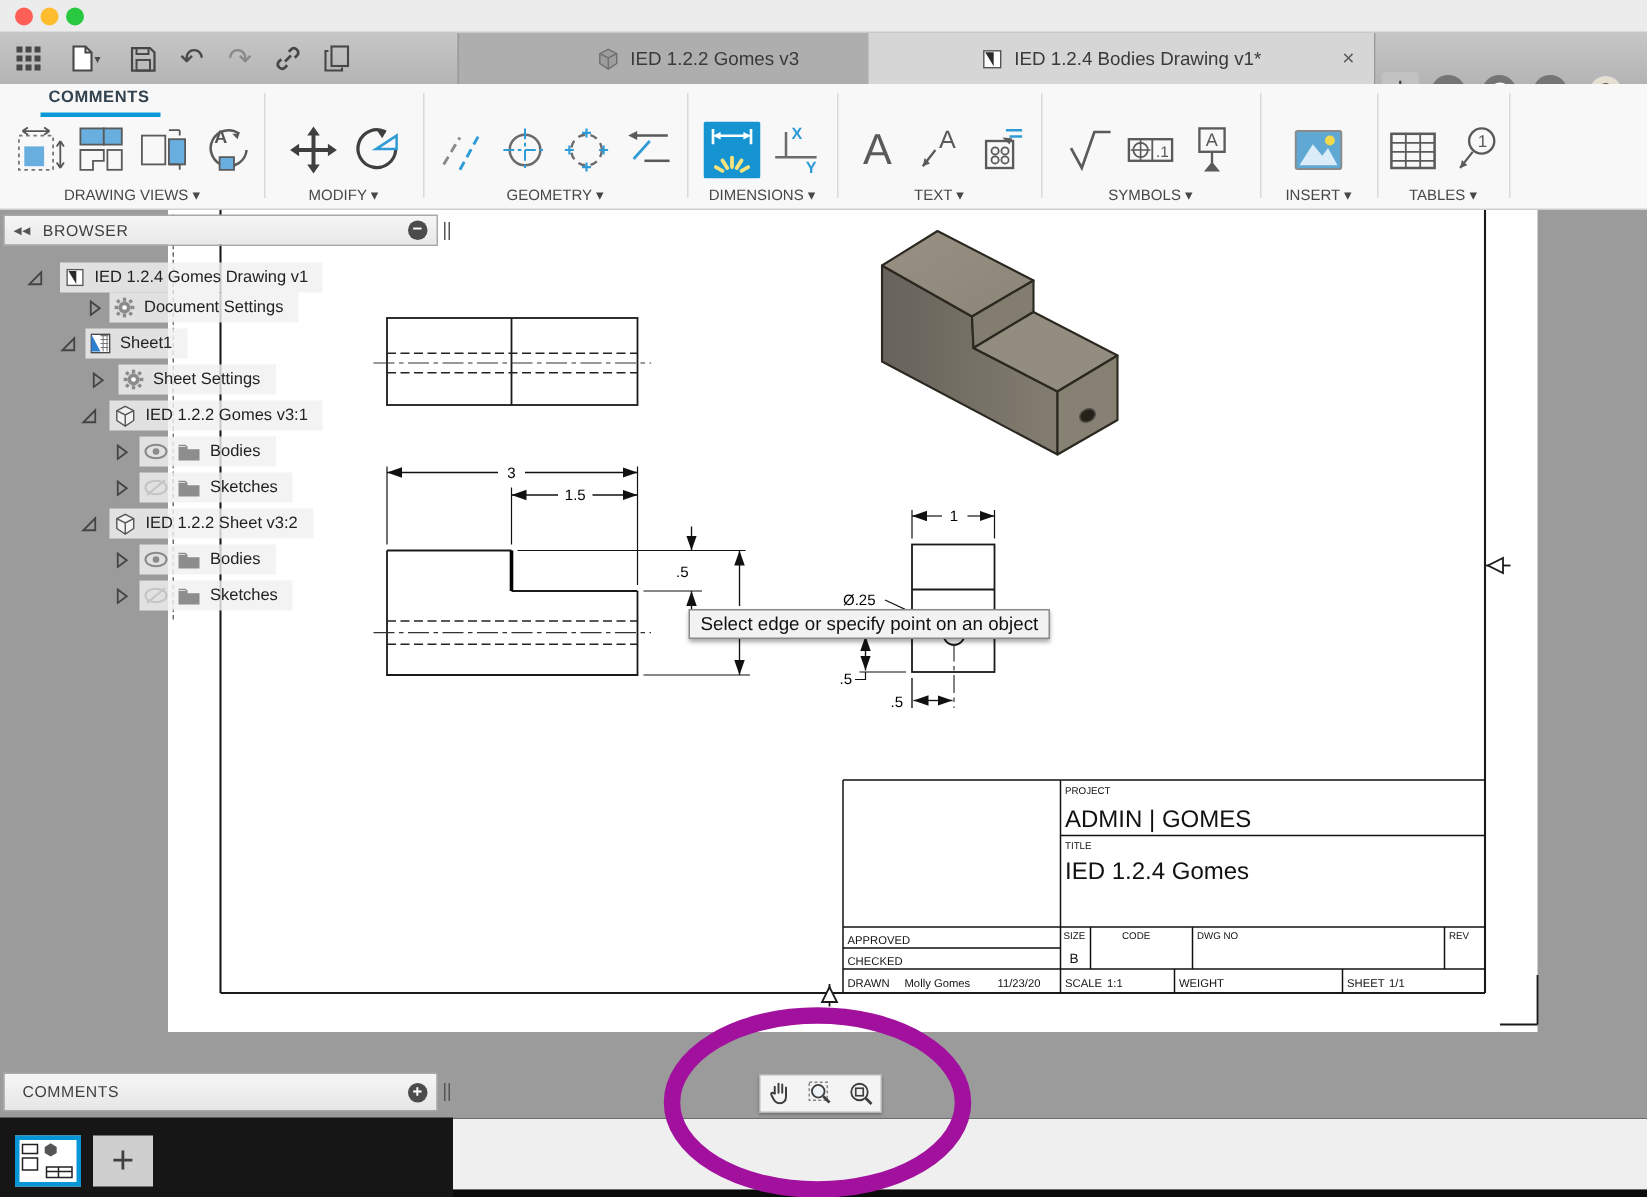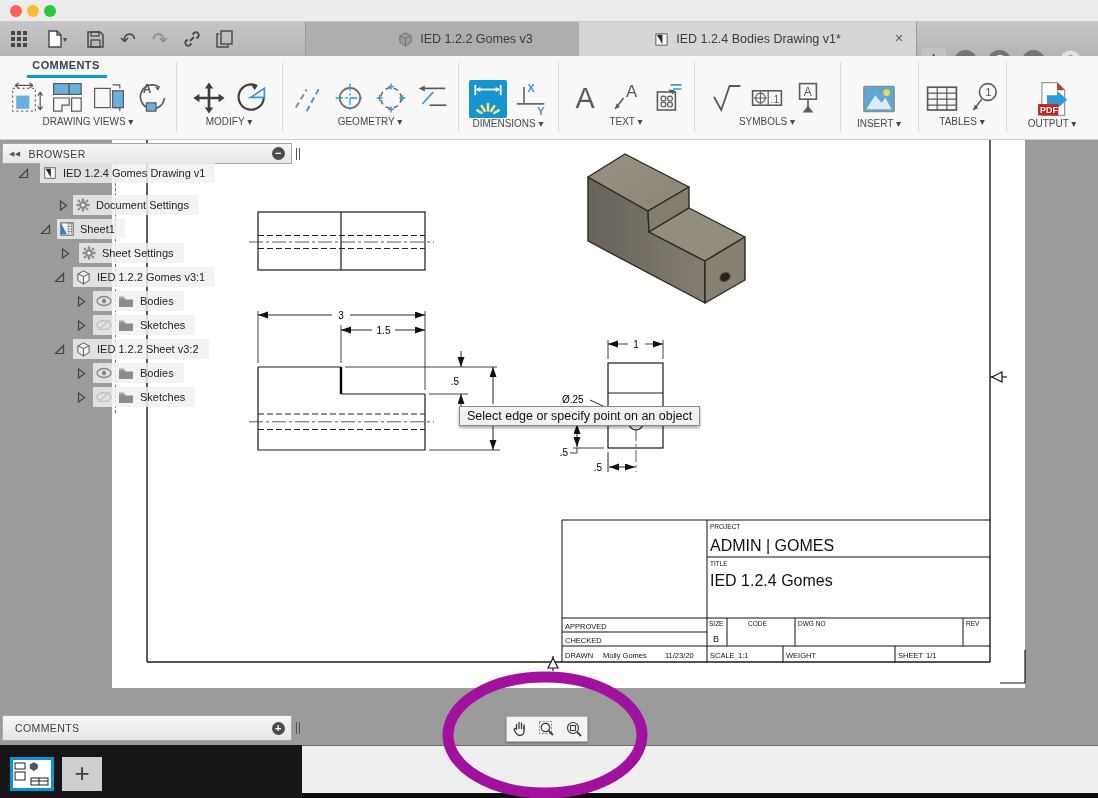--- a/index.html
+++ b/index.html
@@ -20,21 +20,21 @@
   .tabclose { position:absolute; right:9px; top:8px; width:16px; height:16px; color:#5a5a5a; font-size:14px; line-height:16px; text-align:center; }
   .plusbtn { position:absolute; left:921px; top:26px; width:25px; height:25px; background:#c2c2c2; border-radius:3px; color:#3f3f3f; font-size:20px; line-height:23px; text-align:center; }
   .cicon { position:absolute; top:28px; width:23px; height:23px; border-radius:50%; background:#757575; color:#fff; display:flex; align-items:center; justify-content:center; font-size:13px; font-weight:bold; }
 
   
   .ribbon { position:absolute; left:0; top:56px; width:1098px; height:84px; background:#f8f8f8; border-bottom:1px solid #cfcfcf; }
   .rtab { position:absolute; left:24px; top:3px; width:84px; text-align:center; font-size:11px; font-weight:bold; color:#33424f; letter-spacing:.4px; }
   .rtab-underline { position:absolute; left:27px; top:19px; width:80px; height:3px; background:#0a99d6; }
   .rgroup { position:absolute; top:24px; height:58px; display:flex; flex-direction:column; align-items:center; justify-content:space-between; }
   .ricons { display:flex; align-items:center; gap:5px; height:40px; }
-  .rlabel { font-size:10px; color:#474747; white-space:nowrap; padding-bottom:16px; }
+  .rlabel { font-size:10px; color:#474747; white-space:nowrap; padding-bottom:2px; }
   .rsep { position:absolute; top:6px; height:70px; width:1px; background:#dadada; }
 
   
   .canvas { position:absolute; left:0; top:140px; width:1098px; height:605px; background:#9b9b9b; }
   .canvas svg.sheet { position:absolute; left:0; top:0; }
   .tooltip { position:absolute; left:459px; top:218px; height:20px; background:#f2f2f2; border:1px solid #8a8a8a; box-shadow:0 2px 3px rgba(0,0,0,.35); font-size:12.5px; color:#111; padding:2px 7px 0 7px; white-space:nowrap;margin-top:48px; }
 
   
   .bpanel-head { position:absolute; left:2px; top:143px; width:290px; height:21px; background:linear-gradient(#f6f6f6,#e8e8e8); border:1px solid #a8a8a8; display:flex; align-items:center; font-size:10.5px; color:#3e3e3e; letter-spacing:.4px; }
   .collapse-glyph { font-size:7px; color:#555; margin:0 8px 0 6px; }
@@ -349,32 +349,20 @@
       <svg width="36" height="36" viewBox="0 0 30 30">
           <circle cx="19" cy="10" r="7" fill="none" stroke="#5a5a5a" stroke-width="1.3"></circle>
           <text x="16.8" y="13.5" font-size="9.5" fill="#5a5a5a">1</text>
           <path d="M14 16 L7 25" stroke="#5a5a5a" stroke-width="1.2" fill="none"></path>
           <path d="M7 25 l1 -4.5 l3 3 Z" fill="#5a5a5a"></path>
         </svg>
     </div>
     <div class="rlabel"><span>TABLES</span> <span>▾</span></div>
   </div>
 
-  <div class="rgroup" style="left:1006px;width:92px;">
-    <div class="ricons">
-      <svg width="38" height="38" viewBox="0 0 30 30">
-          <path d="M7 2 H19 L25 8 V28 H7 Z" fill="#fff" stroke="#9a9a9a"></path>
-          <path d="M19 2 L19 8 L25 8 Z" fill="#c0392b"></path>
-          <path d="M11 12 h8 v-3.5 l8 7 l-8 7 v-3.5 h-8 Z" fill="#2e9bd6"></path>
-          <rect x="4" y="19" width="16" height="9" fill="#c2261f"></rect>
-          <text x="5.6" y="26" font-size="7" fill="#fff" font-weight="bold">PDF</text>
-        </svg>
-    </div>
-    <div class="rlabel"><span>OUTPUT</span> <span>▾</span></div>
-  </div>
 </div>
 
 <div class="canvas">
   <svg class="sheet" width="1098" height="605" viewBox="0 140 1098 605">
     <defs>
       <marker id="arr" markerWidth="11" markerHeight="8" refX="10" refY="3.5" orient="auto" markerUnits="userSpaceOnUse">
         <path d="M0,0 L10,3.5 L0,7 Z" fill="#111"></path>
       </marker>
       <linearGradient id="gFront" x1="0" y1="0" x2="1" y2="0">
         <stop offset="0" stop-color="#67625a"></stop>
@@ -551,21 +539,21 @@
 </div>
 
 <div class="dotline"></div>
 <div class="bpanel-head">
   <span class="collapse-glyph">◀◀</span>
   <span>BROWSER</span>
   <span class="roundbtn" style="margin-left:auto;margin-right:6px;">−</span>
 </div>
 <div class="phandle" style="left:296px;top:148px;"></div>
 
-<div class="trow" style="left:18px;top:162px;">
+<div class="trow" style="left:18px;top:174px;">
   <svg class="exp" viewBox="0 0 11 11">
       <path d="M1.5 9.5 L9.5 9.5 L9.5 1.5 Z" fill="none" stroke="#444" stroke-width="1.2"></path>
     </svg>
   <div class="pill" style="margin-left:11px;">
     <svg width="14" height="14" viewBox="0 0 16 16">
         <rect x="2" y="2" width="12" height="12" fill="#fff" stroke="#555"></rect>
         <path d="M3 3 L9 13 L9 3 Z" fill="#2b2b2b"></path>
       </svg>
     <span>IED 1.2.4 Gomes Drawing v1</span>
   </div>

